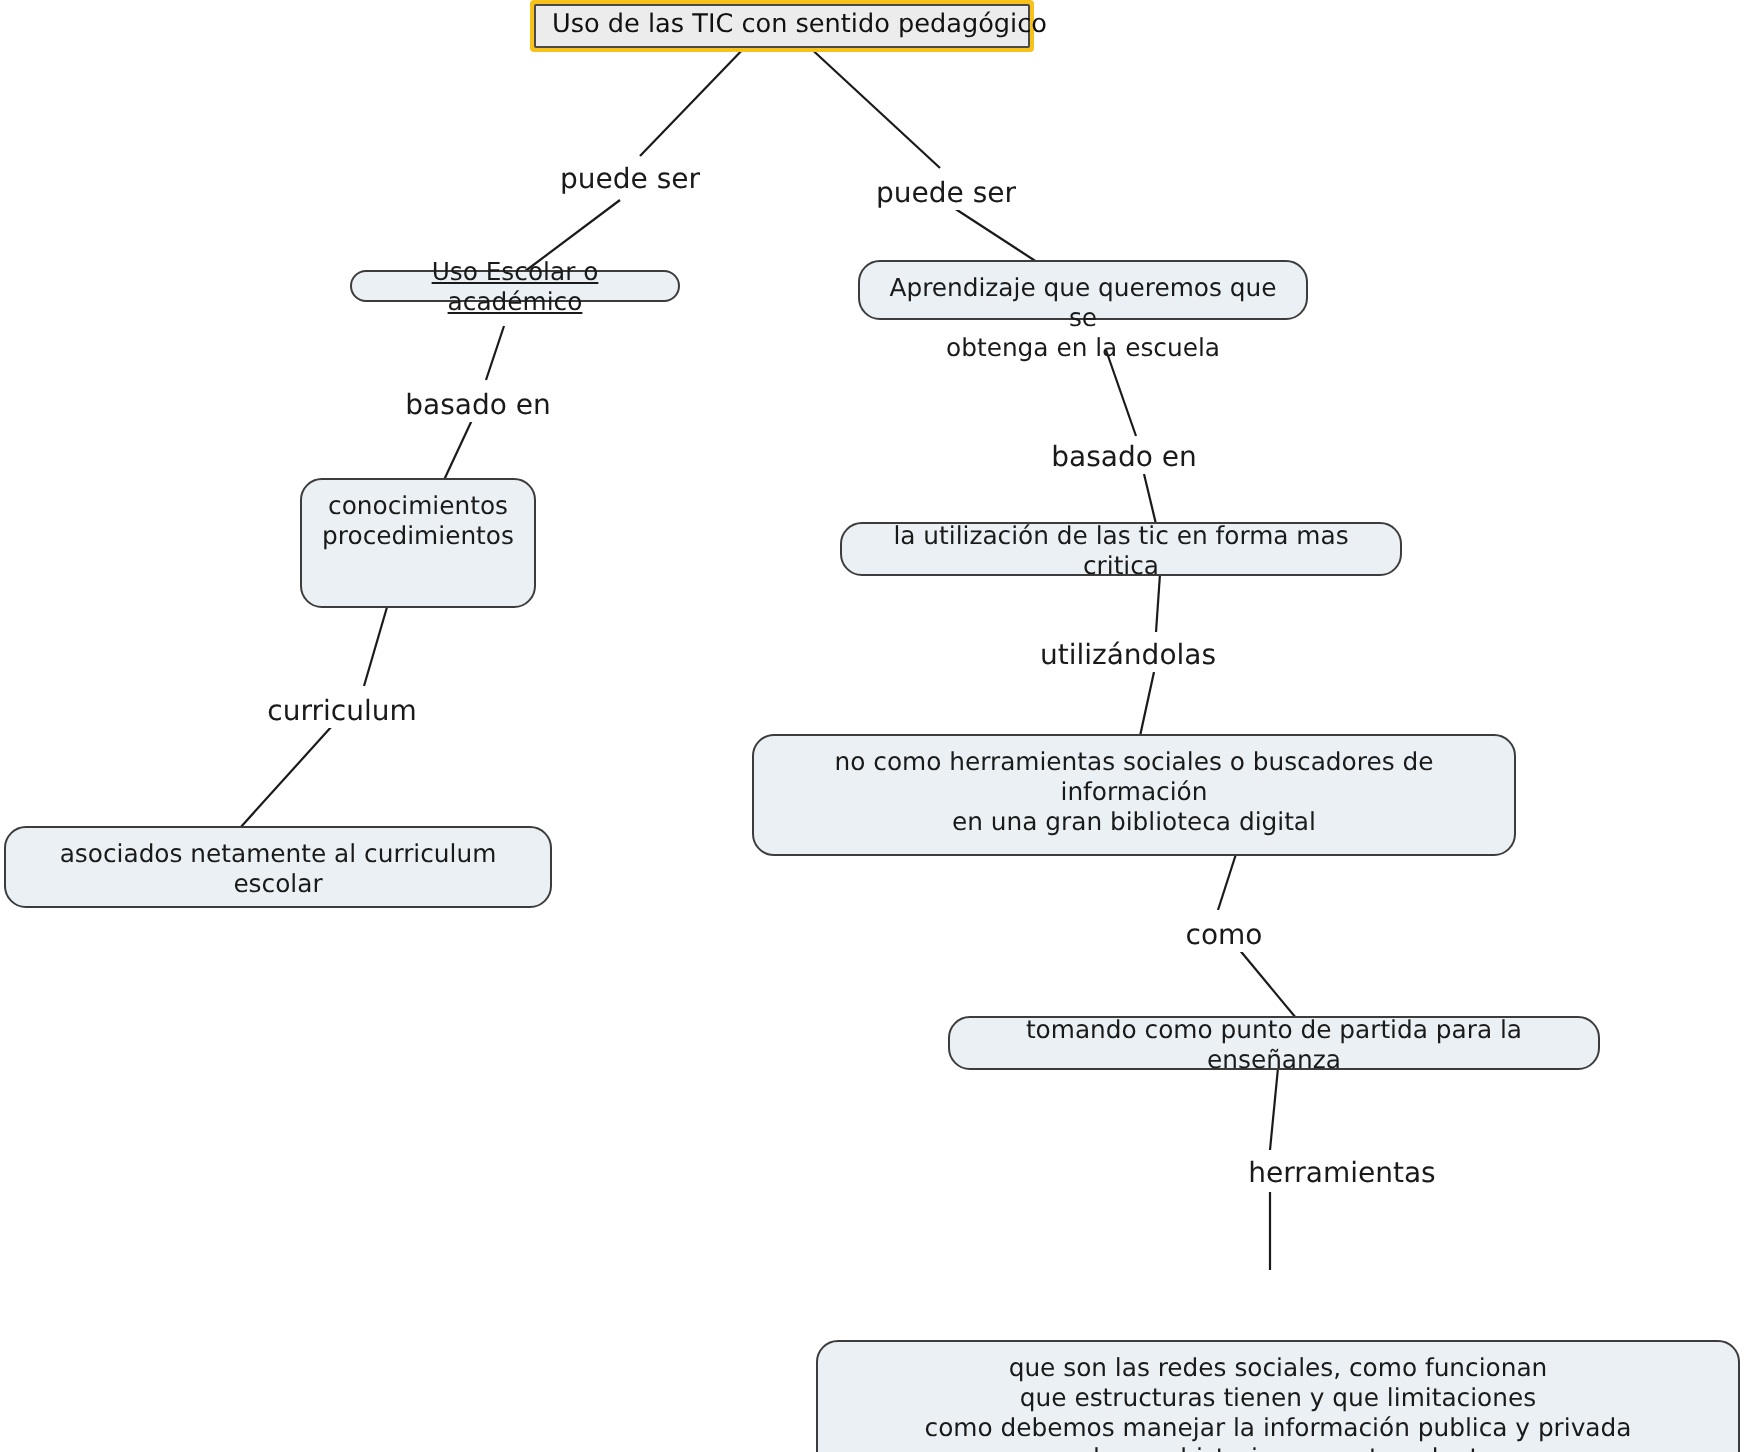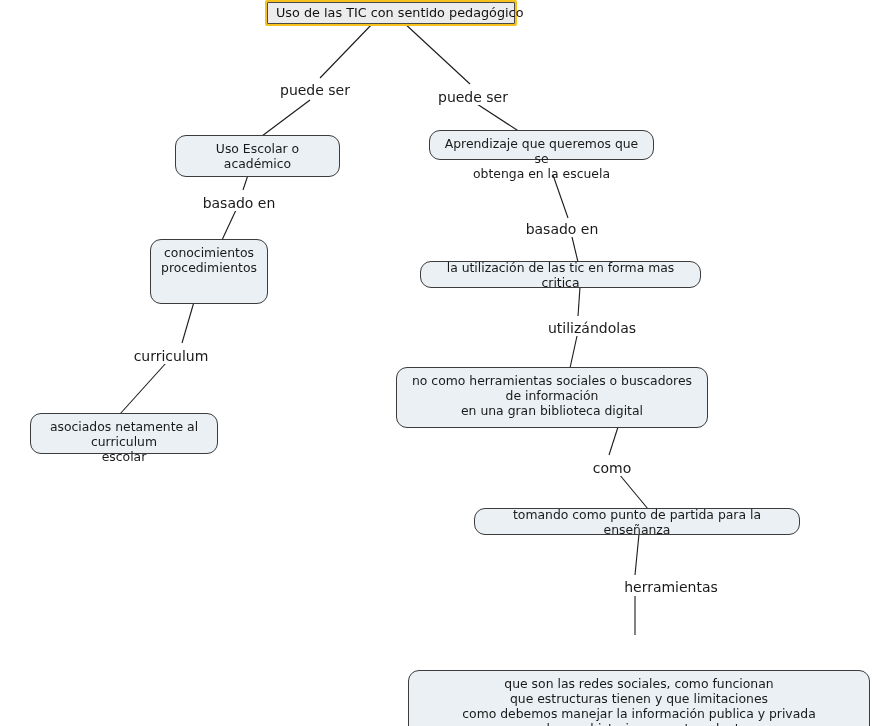--- a/index.html
+++ b/index.html
@@ -105,53 +105,53 @@
 
       <line x1="639" y1="534" x2="635" y2="575"></line>
       <line x1="635" y1="596" x2="635" y2="635"></line>
     </g>
   </svg>
 
   <div class="root-wrap" style="left:265px; top:0px; width:252px;">
     <div class="root-inner">Uso de las TIC con sentido pedagógico</div>
   </div>
 
-  <div class="node vcenter" style="left:175px; top:135px; width:165px; height:42px;">Uso Escolar o académico</div>
+  <div class="node vcenter" style="left:175px; top:135px; width:165px; height:16px;text-decoration:underline;">Uso Escolar o académico</div>
 
   <div class="node" style="left:429px; top:130px; width:225px; height:30px;">Aprendizaje que queremos que se
 obtenga en la escuela</div>
 
   <div class="node" style="left:150px; top:239px; width:118px; height:65px;">conocimientos
 procedimientos</div>
 
   <div class="node vcenter" style="left:420px; top:261px; width:281px; height:27px;">la utilización de las tic en forma mas critica</div>
 
-  <div class="node" style="left:2px; top:413px; width:188px; height:41px;margin-left:28px;">asociados netamente al curriculum
+  <div class="node" style="left:2px; top:413px; width:274px; height:41px;">asociados netamente al curriculum
 escolar</div>
 
-  <div class="node" style="left:396px; top:367px; width:312px; height:61px;">no como herramientas sociales o buscadores de información
+  <div class="node" style="left:376px; top:367px; width:382px; height:61px;">no como herramientas sociales o buscadores de información
 en una gran biblioteca digital</div>
 
   <div class="node vcenter" style="left:474px; top:508px; width:326px; height:27px;">tomando como punto de partida para la enseñanza</div>
 
   <div class="node" style="left:408px; top:670px; width:462px; height:90px;">que son las  redes sociales, como funcionan
 que estructuras tienen y que limitaciones
 como debemos manejar la información publica y privada
 cual es su historia, sus antecedentes
 y no como una red meramente de información social para conocer gente</div>
 
   <div class="edge-label" style="left:315px; top:82px;">puede ser</div>
 
   <div class="edge-label" style="left:473px; top:89px;">puede ser</div>
 
   <div class="edge-label" style="left:239px; top:195px;">basado en</div>
 
   <div class="edge-label" style="left:562px; top:221px;">basado en</div>
 
   <div class="edge-label" style="left:171px; top:348px;">curriculum</div>
 
-  <div class="edge-label" style="left:592px; top:320px;">utilizándolas</div>
+  <div class="edge-label" style="left:564px; top:320px;">utilizándolas</div>
 
   <div class="edge-label" style="left:612px; top:460px;">como</div>
 
   <div class="edge-label" style="left:635px; top:579px;margin-left:36px;">herramientas</div>
 
 </div>
 
 </body></html>

